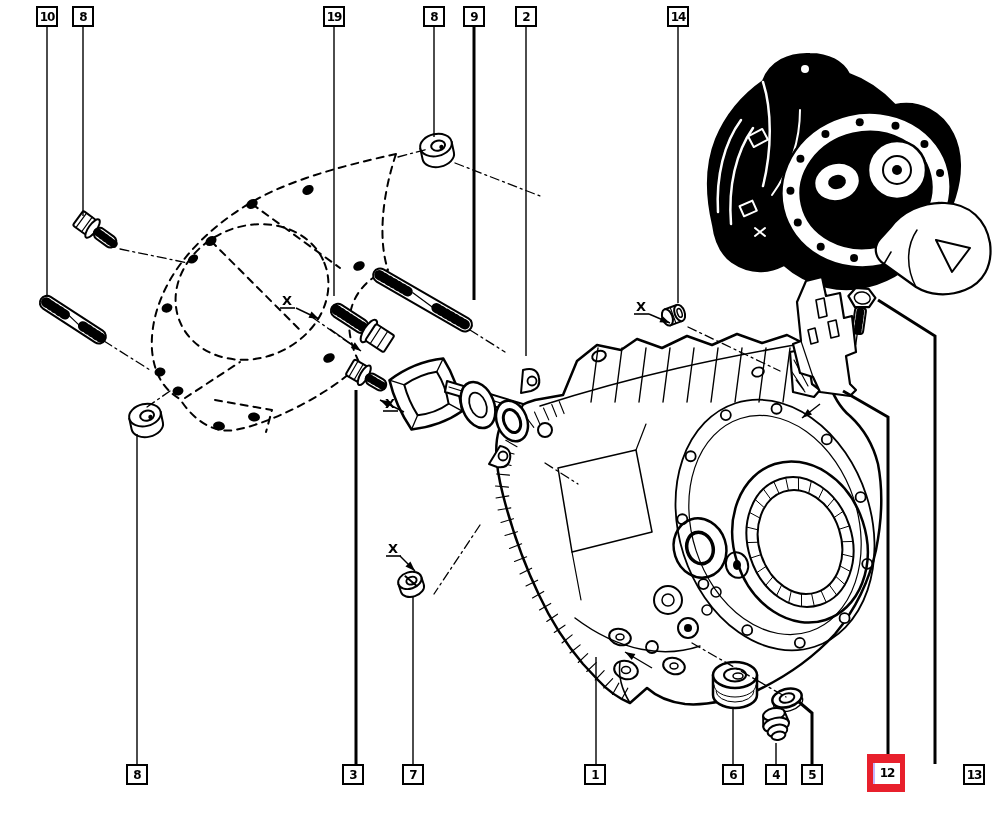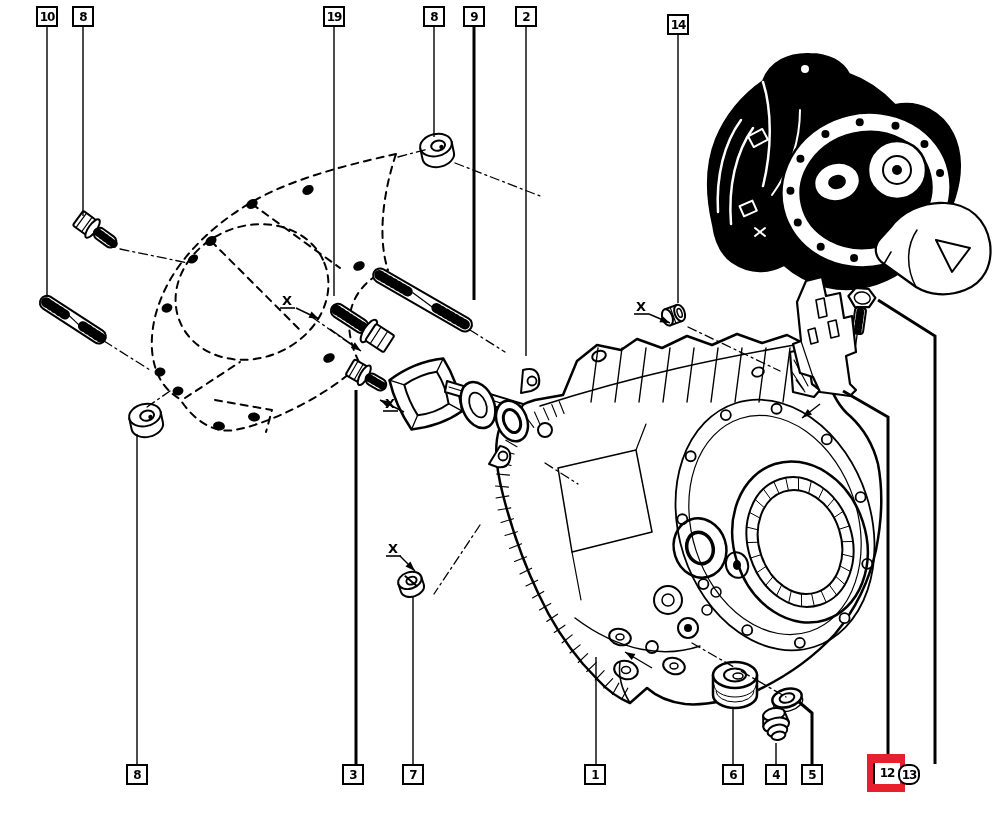--- a/index.html
+++ b/index.html
@@ -6,21 +6,21 @@
   .stage{position:relative;width:1000px;height:820px;background:#fff;overflow:hidden;
          font-family:"DejaVu Sans",sans-serif;}
   .stage svg{position:absolute;left:0;top:0;}
   .callout{position:absolute;box-sizing:border-box;width:22px;height:21px;
     border:2px solid #000;background:#fff;display:flex;align-items:center;justify-content:center;
     font:bold 12px "DejaVu Sans",sans-serif;letter-spacing:-1px;color:#000;z-index:5;cursor:pointer;}
   .callout span{display:block;}
   .callout.highlighted{width:38px;height:38px;border:none;background:var(--hl,#e8202c);
     align-items:center;justify-content:center;}
   .callout.highlighted span{display:flex;align-items:center;justify-content:center;
-    width:25px;height:21px;background:#fff;border-left:2px solid #000000;}
+    width:25px;height:21px;background:#fff;border-left:2px solid #c4b5fd;}
 </style>
 </head>
 <body>
 
 <div class="stage" id="stage">
 
 <svg id="art" width="1000" height="820" viewBox="0 0 1000 820">
   <g fill="none" stroke="#000" stroke-width="2" stroke-linejoin="round" stroke-linecap="round">
 
     <g>
@@ -427,21 +427,21 @@
     </div>
     <div class="callout" style="left: 423px; top: 6px;">
       <span>8</span>
     </div>
     <div class="callout" style="left: 463px; top: 6px;">
       <span>9</span>
     </div>
     <div class="callout" style="left: 515px; top: 6px;">
       <span>2</span>
     </div>
-    <div class="callout" style="left: 667px; top: 14px;">
+    <div class="callout" style="left: 667px; top: 6px;">
       <span>14</span>
     </div>
     <div class="callout" style="left: 126px; top: 764px;">
       <span>8</span>
     </div>
     <div class="callout" style="left: 342px; top: 764px;">
       <span>3</span>
     </div>
     <div class="callout" style="left: 402px; top: 764px;">
       <span>7</span>
@@ -454,16 +454,16 @@
     </div>
     <div class="callout" style="left: 765px; top: 764px;">
       <span>4</span>
     </div>
     <div class="callout" style="left: 801px; top: 764px;">
       <span>5</span>
     </div>
     <div class="callout highlighted" style="left: 867px; top: 754px;">
       <span>12</span>
     </div>
-    <div class="callout" style="left: 898px; top: 764px; border-radius: 9px;">
+    <div class="callout" style="left: 963px; top: 764px;">
       <span>13</span>
     </div>
   </div>
 
 </body></html>

